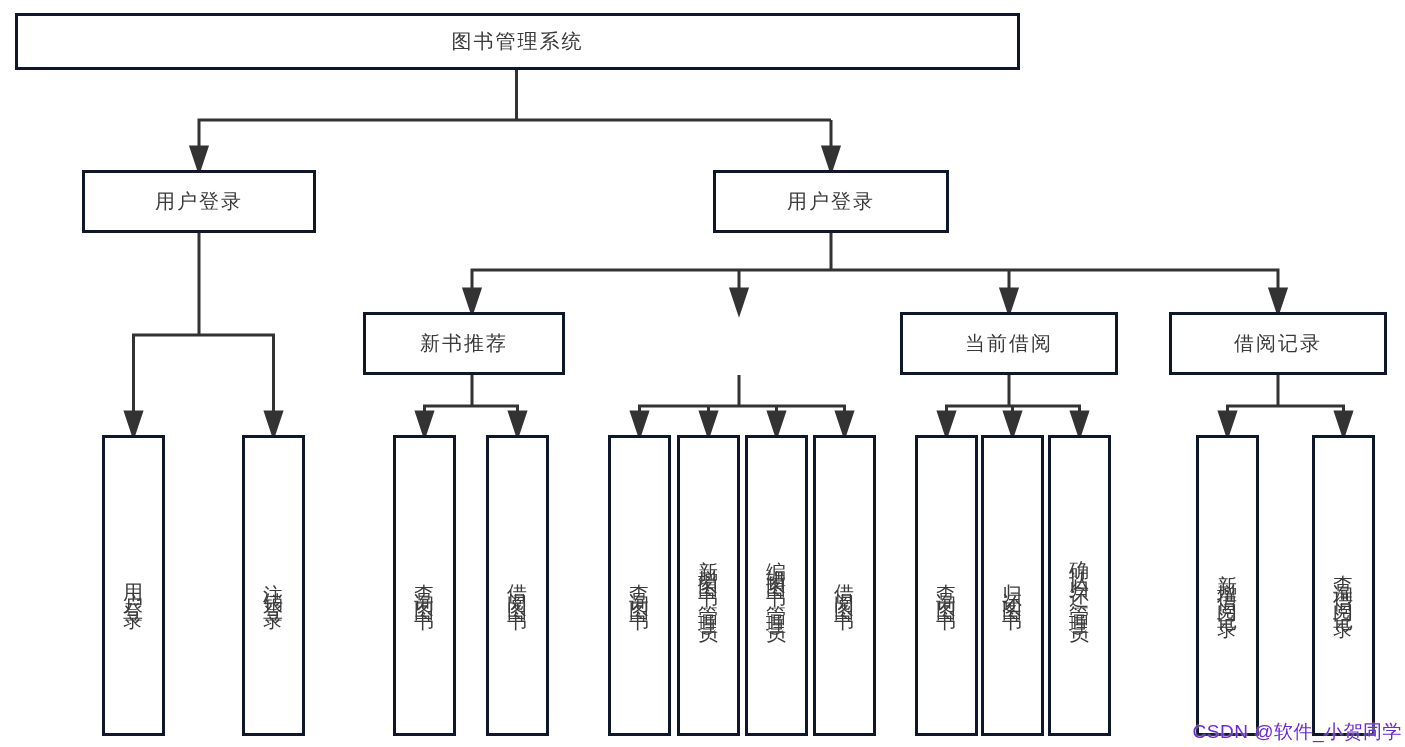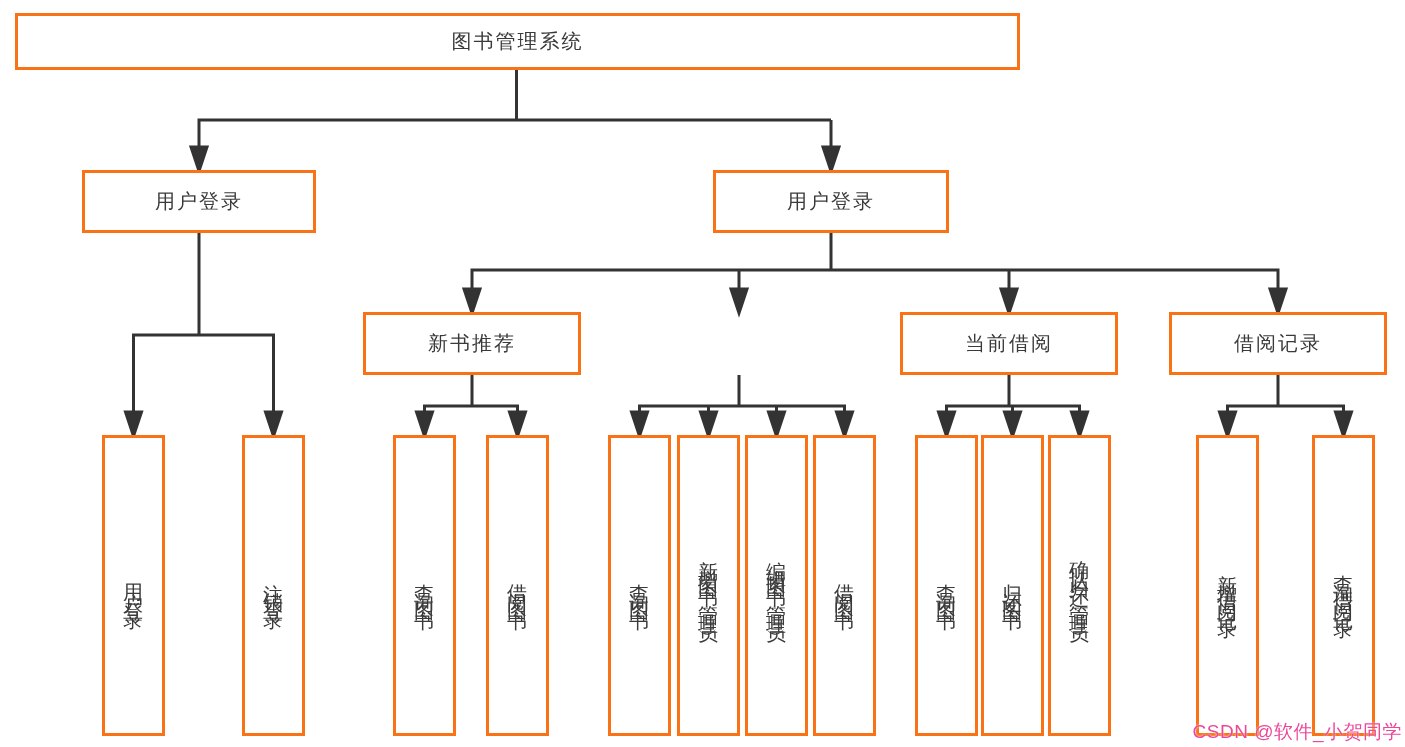--- a/index.html
+++ b/index.html
@@ -19,21 +19,21 @@
     position: absolute;
     left: 0; top: 0;
     width: 1405px;
     height: 747px;
     z-index: 1;
   }
   .box {
     position: absolute;
     box-sizing: border-box;
     background: #ffffff;
-    border: 3px solid #f97316;
+    border: 3px solid #0f172a;
     color: #3a3a3a;
     display: flex;
     align-items: center;
     justify-content: center;
     z-index: 2;
   }
   .box .lbl {
     font-size: 20px;
     letter-spacing: 2px;
     white-space: nowrap;
@@ -43,21 +43,21 @@
     text-orientation: mixed;
     font-size: 20px;
     letter-spacing: 9px;
     line-height: 1;
     white-space: nowrap;
   }
   
   .n-root  { left: 15px;  top: 13px;  width: 1005px; height: 57px; }
   .n-l2a   { left: 82px;  top: 170px; width: 234px;  height: 63px; }
   .n-l2b   { left: 713px; top: 170px; width: 236px;  height: 63px; }
-  .n-l3a   { left: 363px;  top: 312px; width: 218px; height: 63px; }
+  .n-l3a   { left: 363px;  top: 312px; width: 202px; height: 63px; }
   .n-l3b   { left: 630px;  top: 312px; width: 218px; height: 63px; }
   .n-l3c   { left: 900px;  top: 312px; width: 218px; height: 63px; }
   .n-l3d   { left: 1169px; top: 312px; width: 218px; height: 63px; }
   
   .vbox    { top: 435px; height: 301px; width: 63px; }
   .n-a1 { left: 102px; }
   .n-a2 { left: 242px; }
   .n-b1 { left: 393px; }
   .n-b2 { left: 486px; }
   .n-c1 { left: 608px; }
@@ -67,21 +67,21 @@
   .n-d1 { left: 915px; }
   .n-d2 { left: 981px; }
   .n-d3 { left: 1048px; }
   .n-e1 { left: 1196px; }
   .n-e2 { left: 1312px; }
   .watermark {
     position: absolute;
     right: 3px;
     bottom: 2px;
     z-index: 3;
-    color: #ec4899;
+    color: #6d28d9;
     font-size: 19px;
     letter-spacing: 0.5px;
     white-space: nowrap;
     text-shadow: 0 0 2px #ffffff;
   }
 </style>
 </head>
 <body>
 
 <div class="canvas">

